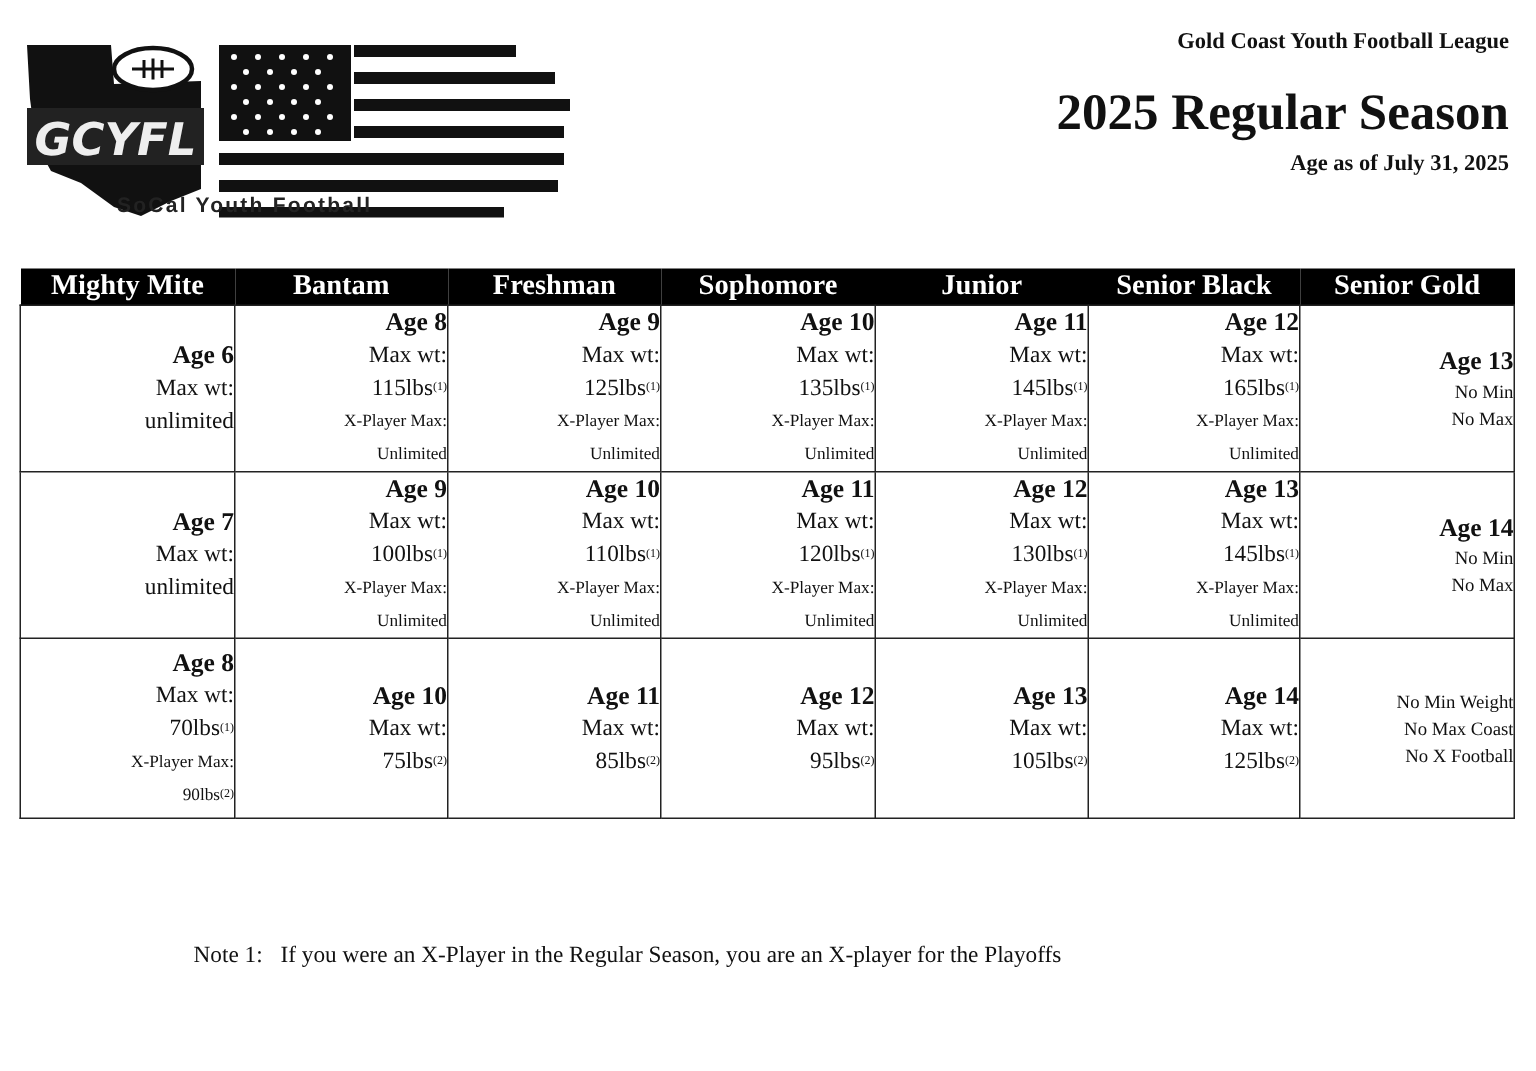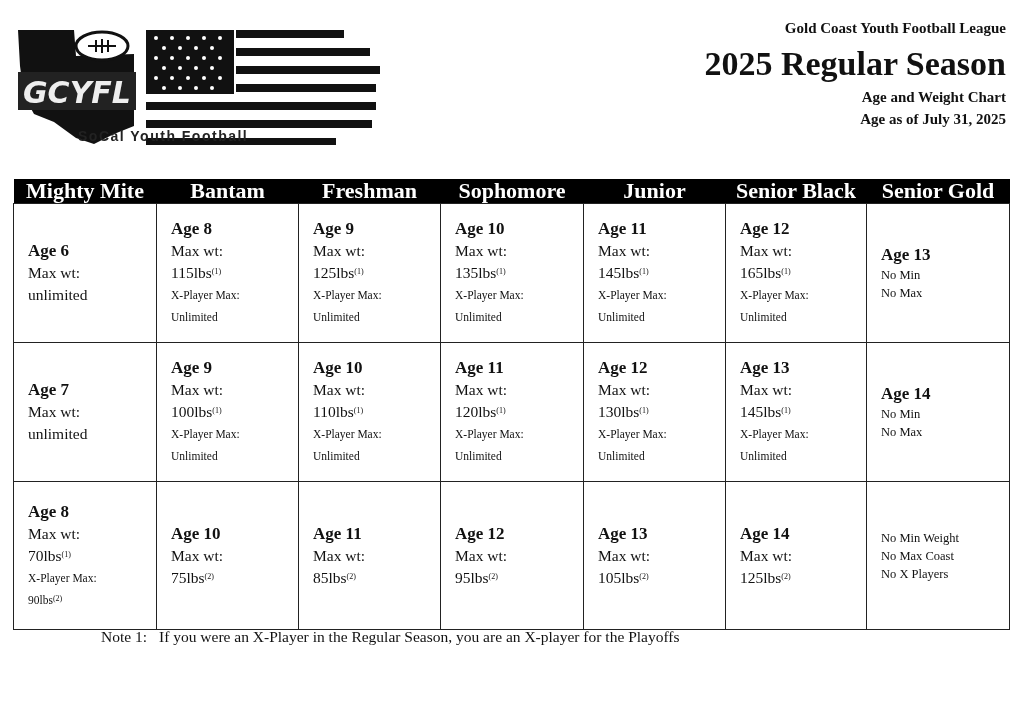--- a/index.html
+++ b/index.html
@@ -3,36 +3,36 @@
 <meta charset="utf-8">
 <style>
   html, body { margin:0; padding:0; background:#ffffff; }
   body { width:1024px; height:714px; position:relative; overflow:hidden;
          font-family:"Liberation Serif","DejaVu Serif",serif; color:#111; }
   .logo { position:absolute; left:14px; top:26px; width:370px; height:135px; }
   .logo-tag { position:absolute; left:78px; top:128px; font-family:"Liberation Sans","DejaVu Sans",sans-serif;
               font-size:14px; letter-spacing:1.5px; font-weight:bold; color:#222;text-align:center; }
   .header-right { position:absolute; right:18px; top:18px; text-align:right; }
   .league { font-size:15px; font-weight:bold; line-height:20px; }
-  .season { font-size:34px; font-weight:bold; line-height:44px; margin-top:4px; }
+  .season { font-size:34px; font-weight:bold; line-height:44px; margin-top:16px; }
   .sub { font-size:15px; font-weight:bold; line-height:22px; }
 
   table.chart { position:absolute; left:13px; top:179px; width:996px; border-collapse:collapse; table-layout:fixed; }
-  table.chart th { background:#000; color:#fff; font-size:22px; font-weight:bold; height:24px; padding:0; text-align:center; line-height:24px; }
-  table.chart td { border:1.5px solid #222; text-align:left; vertical-align:middle; padding:14px; }
+  table.chart th { background:#000; color:#fff; font-size:19px; font-weight:bold; height:24px; padding:0; text-align:center; line-height:24px; }
+  table.chart td { border:1.5px solid #222; text-align:right; vertical-align:middle; padding:0; }
   .r1 td { height:107px; } .r2 td { height:107px; } .r3 td { height:119px; }
   .age { font-size:17px; font-weight:bold; line-height:22px; }
   .wt { font-size:15.5px; line-height:22px; }
   .xp { font-size:11.5px; line-height:22px; }
   .small { font-size:12.5px; line-height:18px; }
   sup { font-size:8px; vertical-align:top; position:relative; top:-1px; }
 
   .footnotes { position:absolute; left:135px; top:559px; font-size:15.5px; line-height:22px; }
   .notes { position:absolute; left:101px; top:626px; font-size:15.5px; line-height:22px; }
-  .note-row { display:flex; }
+  .note-row { display:flex;margin-left:28px; }
   .note-lbl { width:58px; flex:none; }
   .note-txt { width:590px; }
 </style>
 </head>
 <body>
 
 <div class="logo">
   <svg width="370" height="120" viewBox="0 0 370 120">
 
     <path d="M4,4 L60,4 L62,30 L120,28 L120,100 L100,108 L80,118 L62,112 L40,96 L20,88 L10,70 L6,40 Z" fill="#111"></path>
@@ -85,21 +85,20 @@
       <rect x="132" y="94" width="226" height="8"></rect>
       <rect x="132" y="112" width="190" height="7"></rect>
     </g>
   </svg>
 </div>
 <div class="logo-tag">SoCal Youth Football</div>
 
 <div class="header-right">
   <div class="league">Gold Coast Youth Football League</div>
   <div class="season">2025 Regular Season</div>
-  <div class="sub">Age and Weight Chart</div>
   <div class="sub">Age as of July 31, 2025</div>
 </div>
 
 <table class="chart">
   <colgroup>
     <col style="width:143px">
       <col style="width:142px">
       <col style="width:142px">
       <col style="width:143px">
       <col style="width:142px">
@@ -244,21 +243,21 @@
         <div class="wt"><span>105lbs</span><sup>(2)</sup></div>
       </td>
       <td>
         <div class="age">Age 14</div>
         <div class="wt">Max wt:</div>
         <div class="wt"><span>125lbs</span><sup>(2)</sup></div>
       </td>
       <td>
         <div class="small">No Min Weight</div>
         <div class="small">No Max Coast</div>
-        <div class="small">No X Players</div>
+        <div class="small">No X Football</div>
       </td>
     </tr>
   </tbody>
 </table>
 
 <div class="footnotes">
 </div>
 
 <div class="notes">
   <div class="note-row">

